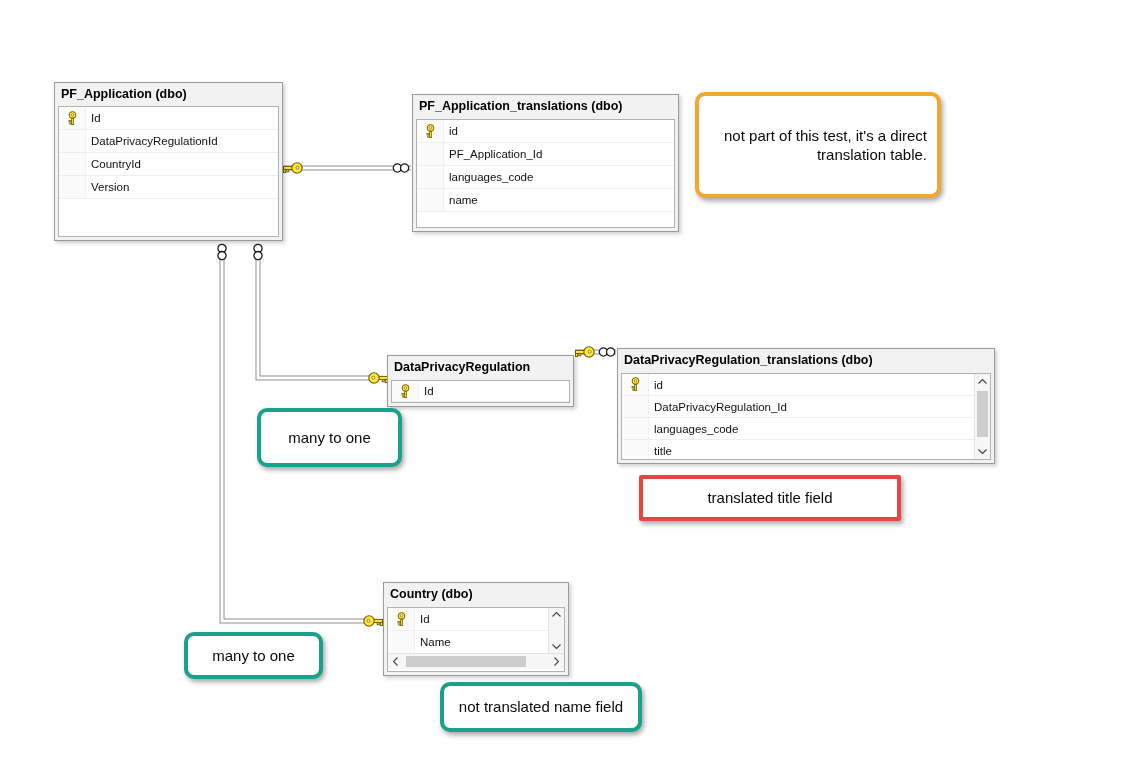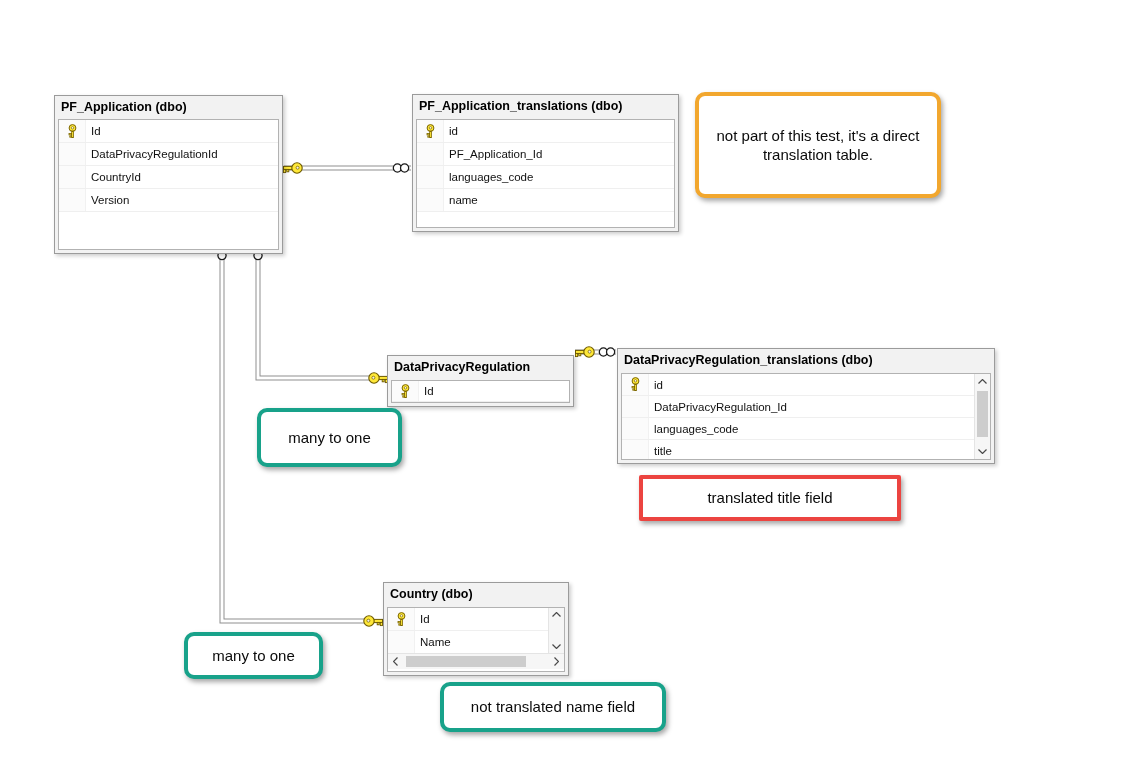--- a/index.html
+++ b/index.html
@@ -24,21 +24,21 @@
   
   .vscroll{position:absolute;right:0;top:0;width:15px;background:#f6f6f6;
            border-left:1px solid #e4e4e4;}
   .hscroll{position:absolute;left:0;height:15px;background:#f6f6f6;border-top:1px solid #e4e4e4;}
   .sb-btn{position:absolute;width:15px;height:15px;display:flex;align-items:center;
           justify-content:center;background:#f6f6f6;}
   .sb-thumb{position:absolute;background:#cdcdcd;}
   
   .note{position:absolute;background:#fff;border:4px solid #888;border-radius:10px;
         box-shadow:2px 3px 5px rgba(0,0,0,.35);display:flex;align-items:center;
-        justify-content:center;text-align:center;font-size:15px;color:#0a0a0a;
+        justify-content:center;text-align:right;font-size:15px;color:#0a0a0a;
         line-height:1.3;padding:4px 10px;box-sizing:border-box;z-index:3;}
 </style>
 </head>
 <body>
 
 <div id="canvas">
 
   <svg id="wires" width="1132" height="761">
     <defs>
       <g id="key-left">
@@ -72,21 +72,21 @@
     <use href="#inf-h" transform="translate(258,252) rotate(90)"></use>
     <use href="#key-left" transform="translate(374,378) scale(-1,1)"></use>
 
     <use href="#inf-h" transform="translate(222,252) rotate(90)"></use>
     <use href="#key-left" transform="translate(369,621) scale(-1,1)"></use>
 
     <use href="#key-left" transform="translate(589,352)"></use>
     <use href="#inf-h" transform="translate(607,352)"></use>
   </svg>
 
-  <div class="tbl" style="left:54px;top:95px;width:227px;height:157px">
+  <div class="tbl" style="left:54px;top:82px;width:227px;height:157px">
     <div class="tbl-title">PF_Application (dbo)</div>
     <div class="tbl-body" style="top:23px">
       <div class="row">
         <span class="pkcell">
           <svg width="11" height="15" viewBox="0 0 11 15">
               <circle cx="5.5" cy="4" r="3.4" fill="#FFE838" stroke="#7a6400"></circle>
               <rect x="4.7" y="7" width="1.7" height="6.6" fill="#FFE838" stroke="#7a6400" stroke-width="0.8"></rect>
               <rect x="2" y="9.4" width="2.6" height="1.5" fill="#FFE838" stroke="#7a6400" stroke-width="0.8"></rect>
               <rect x="2.8" y="11.9" width="1.8" height="1.3" fill="#FFE838" stroke="#7a6400" stroke-width="0.8"></rect>
               <circle cx="5.5" cy="3.8" r="1.2" fill="#fffef5" stroke="#7a6400" stroke-width="0.7"></circle>
@@ -260,17 +260,17 @@
   </div>
 
   <div class="note" style="left: 639px; top: 475px; width: 262px; height: 46px; border-radius: 2px; border-color: rgb(236, 68, 64);">
     <span>translated title field</span>
   </div>
 
   <div class="note" style="left: 184px; top: 632px; width: 139px; height: 47px; border-color: rgb(24, 162, 138);">
     <span>many to one</span>
   </div>
 
-  <div class="note" style="left: 440px; top: 682px; width: 226px; height: 50px; padding: 2px 14px; border-color: rgb(24, 162, 138);">
+  <div class="note" style="left: 440px; top: 682px; width: 202px; height: 50px; padding: 2px 14px; border-color: rgb(24, 162, 138);">
     <span>not translated name field</span>
   </div>
 
 </div>
 
 </body></html>

